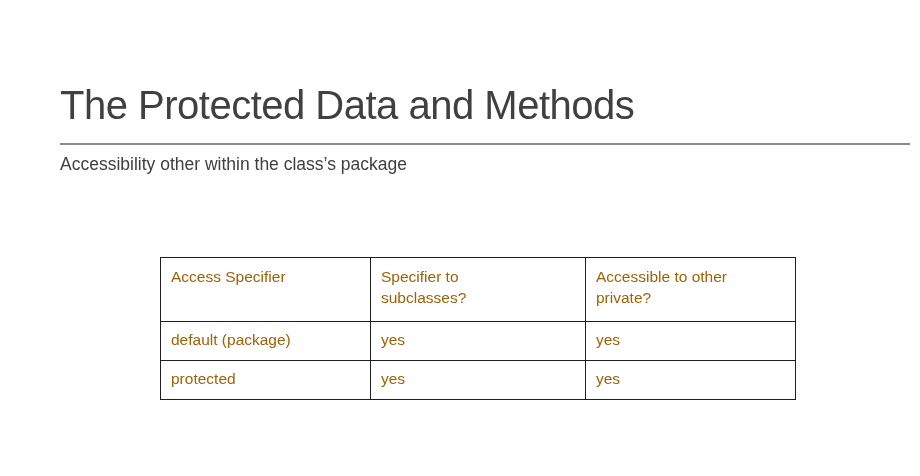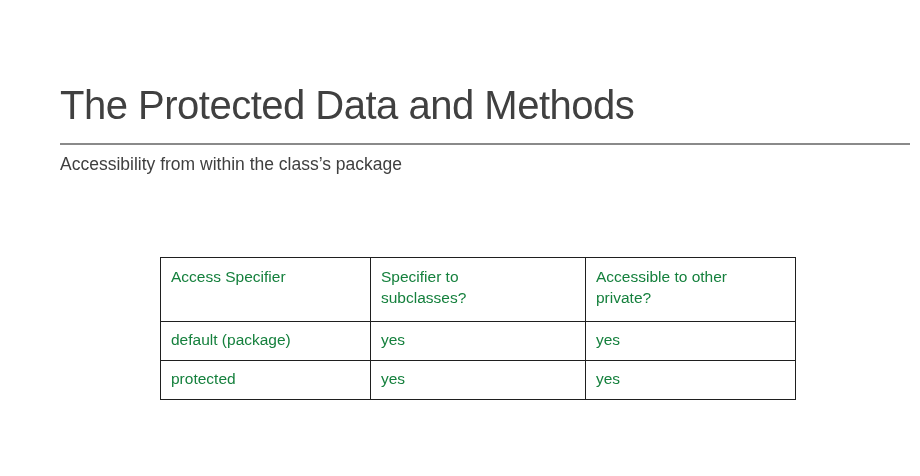--- a/index.html
+++ b/index.html
@@ -47,21 +47,21 @@
       line-height: 1.4;
     }
     table.access-table {
       position: absolute;
       left: 160px;
       top: 213px;
       width: 635px;
       border-collapse: collapse;
       table-layout: fixed;
       font-size: 15.5px;
-      color: #15803d;
+      color: #a16207;
     }
     .access-table col.c1 { width: 210px; }
     .access-table col.c2 { width: 215px; }
     .access-table col.c3 { width: 210px; }
     .access-table th,
     .access-table td {
       border: 1.5px solid #1f1f1f;
       text-align: left;
       font-weight: 400;
     }
@@ -83,21 +83,21 @@
   </style>
 </head>
 <body>
 
 <div class="slide">
 
   <h1 class="title">The Protected Data and Methods</h1>
 
   <div class="divider"></div>
 
-  <p class="subtitle">Accessibility from within the class’s package</p>
+  <p class="subtitle">Accessibility other within the class’s package</p>
 
   <table class="access-table">
     <colgroup>
       <col class="c1">
         <col class="c2">
         <col class="c3">
     </colgroup>
     <thead>
       <tr>
         <th>

